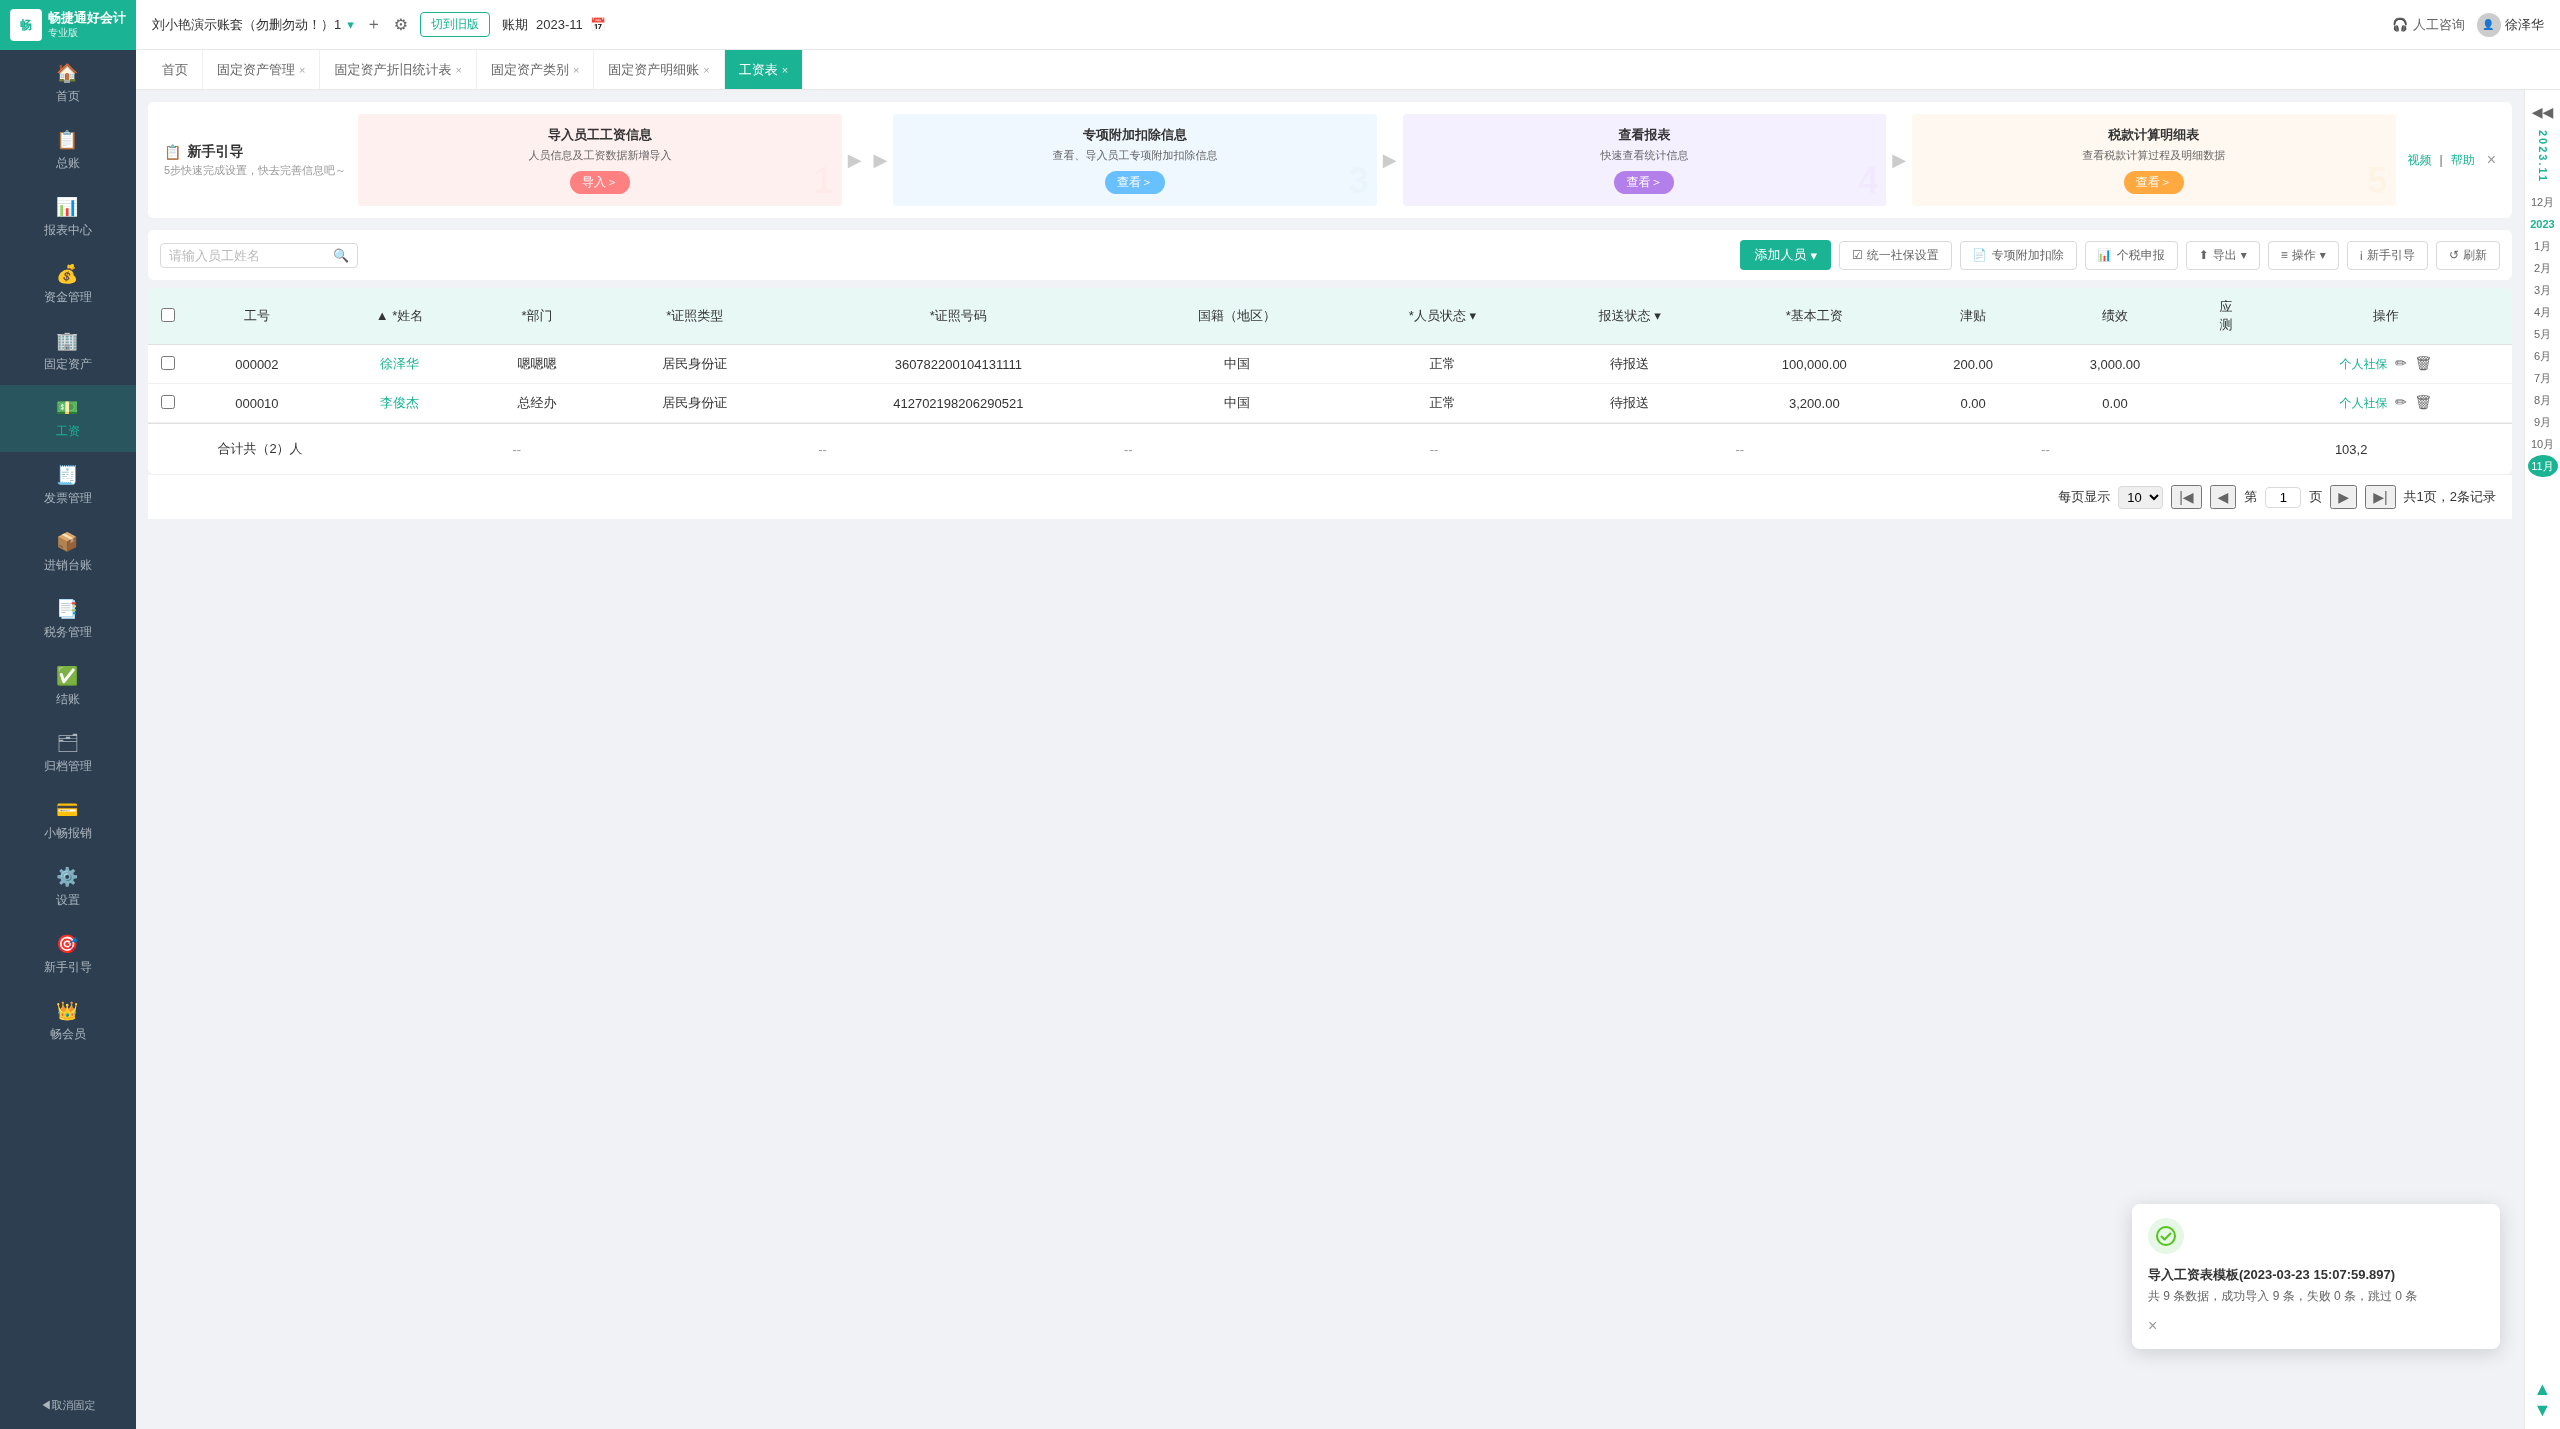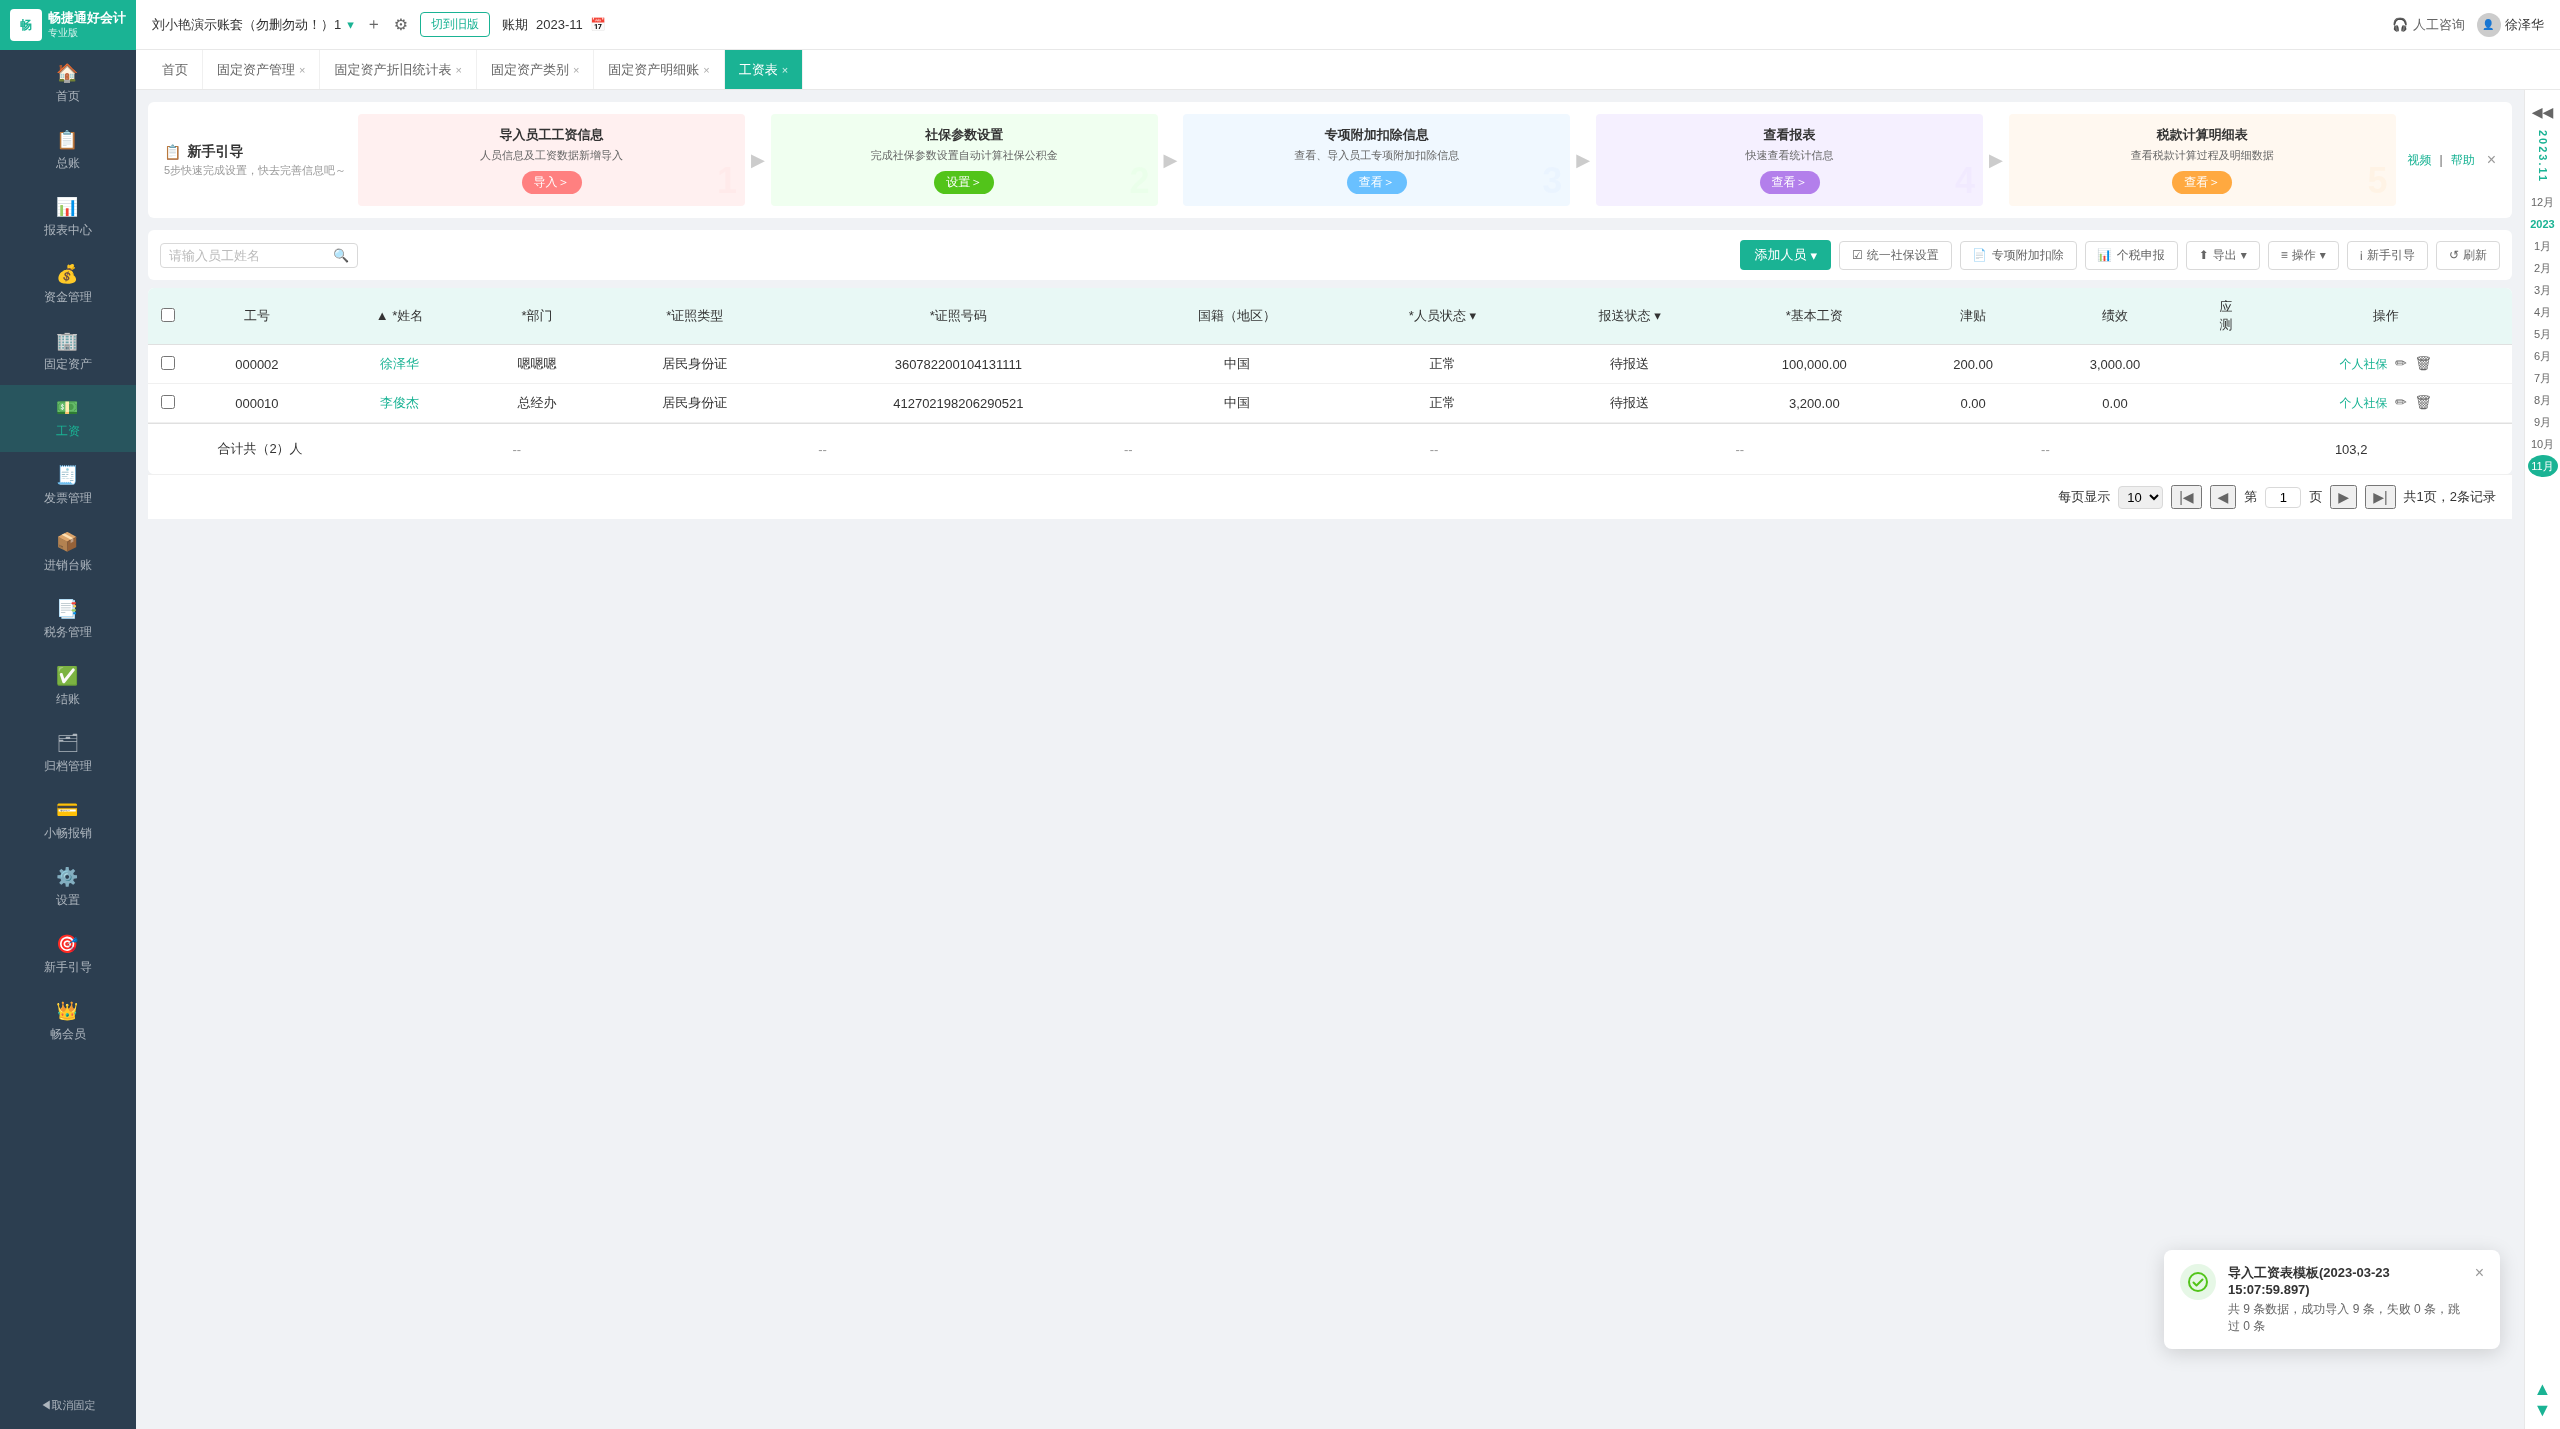--- a/index.html
+++ b/index.html
@@ -202,21 +202,21 @@
       font-size: 11px; color: #666; cursor: pointer; border-radius: 3px;
     }
     .month-item.active { background: #1ab394; color: white; border-radius: 50%; }
     .month-item.year-2023 { color: #1ab394; font-size: 11px; font-weight: bold; }
 
     
     .notification-popup {
       position: fixed; bottom: 80px; right: 60px;
       background: white; border-radius: 8px; box-shadow: 0 4px 20px rgba(0,0,0,0.15);
       padding: 14px 16px; display: flex; align-items: flex-start; gap: 12px;
-      width: 336px; z-index: 100;
+      width: 368px; z-index: 100; flex-direction: column;
     }
     .notif-icon { width: 36px; height: 36px; border-radius: 50%; background: #e6f7e6; display: flex; align-items: center; justify-content: center; flex-shrink: 0; }
     .notif-icon svg { color: #52c41a; }
     .notif-content { flex: 1; }
     .notif-title { font-size: 13px; font-weight: bold; color: #333; margin-bottom: 4px; }
     .notif-desc { font-size: 12px; color: #666; }
     .notif-close { cursor: pointer; color: #999; font-size: 16px; }
 
     
     ::-webkit-scrollbar { width: 6px; height: 6px; }
@@ -368,26 +368,20 @@
           <div style="font-size:11px;color:#999;margin-top:2px;">5步快速完成设置，快去完善信息吧～</div>
         </div>
         <div style="flex:1;display:flex;align-items:center;" id="guide-steps">
             <div class="guide-step" style="background: rgb(255, 240, 240);">
     <div class="guide-step-title">导入员工工资信息</div>
     <div class="guide-step-desc">人员信息及工资数据新增导入</div>
     <button class="guide-step-btn" style="background:#ff8080;color:white;">导入＞</button>
     <div class="guide-step-num" style="color:#ffcccc;">1</div>
   </div>
             <span class="guide-arrow">▶</span>
-            <div class="guide-step" style="background: rgb(240, 255, 240);">
-    <div class="guide-step-title">社保参数设置</div>
-    <div class="guide-step-desc">完成社保参数设置自动计算社保公积金</div>
-    <button class="guide-step-btn" style="background:#52c41a;color:white;">设置＞</button>
-    <div class="guide-step-num" style="color:#ccffcc;">2</div>
-  </div>
             <span class="guide-arrow">▶</span>
             <div class="guide-step" style="background: rgb(240, 248, 255);">
     <div class="guide-step-title">专项附加扣除信息</div>
     <div class="guide-step-desc">查看、导入员工专项附加扣除信息</div>
     <button class="guide-step-btn" style="background:#69c0ff;color:white;">查看＞</button>
     <div class="guide-step-num" style="color:#ccdfff;">3</div>
   </div>
             <span class="guide-arrow">▶</span>
             <div class="guide-step" style="background: rgb(245, 240, 255); justify-content: space-between;">
     <div class="guide-step-title">查看报表</div>

